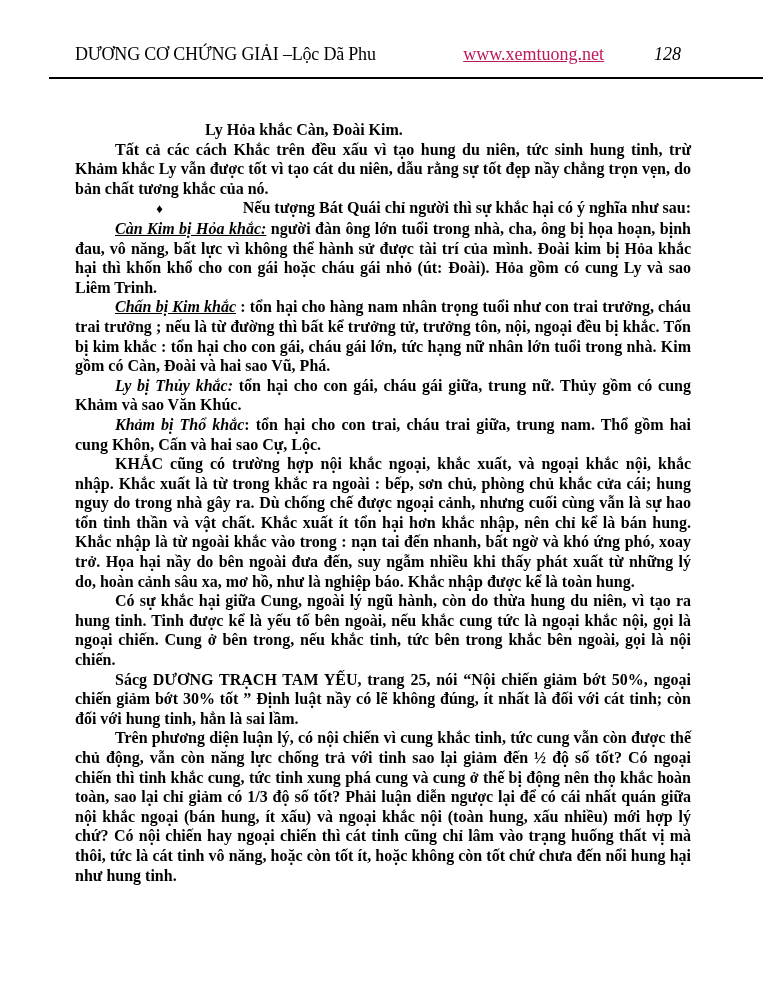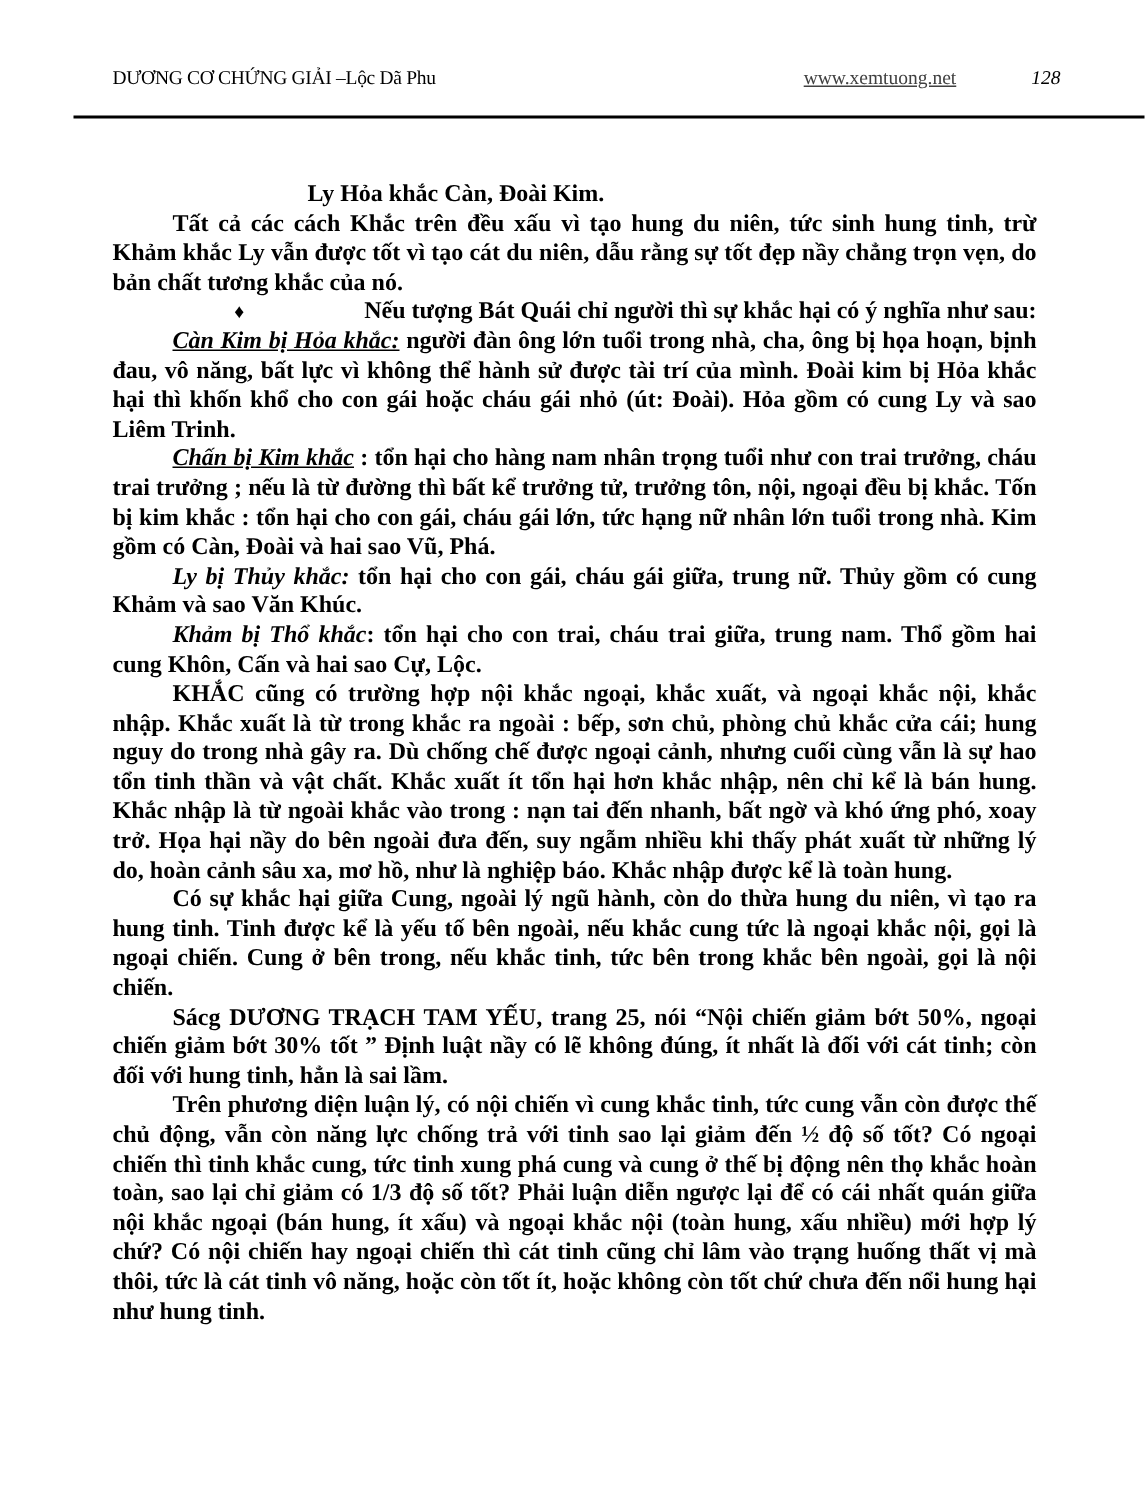--- a/index.html
+++ b/index.html
@@ -11,30 +11,30 @@
     width: 765px;
     height: 990px;
     background: #ffffff;
     color: #000000;
     font-family: "Liberation Serif", serif;
     overflow: hidden;
   }
   
   .header {
     position: absolute;
-    top: 44px; left: 75px; right: 58px;
+    top: 44px; left: 75px; right: 84px;
     display: flex;
     align-items: center;
-    font-size: 13px;
+    font-size: 18px;
     white-space: nowrap;
   }
   .header-title { letter-spacing: -0.2px; }
   .header-link {
     margin-left: auto;
-    color: #404040;
+    color: #be185d;
     text-decoration: underline;
     cursor: pointer;
   }
   .header-page { margin-left: 50px; font-style: italic; }
   .header-rule {
     position: absolute;
     top: 77px; left: 49px; right: 2px;
     border-top: 2px solid #000000;
   }
   

